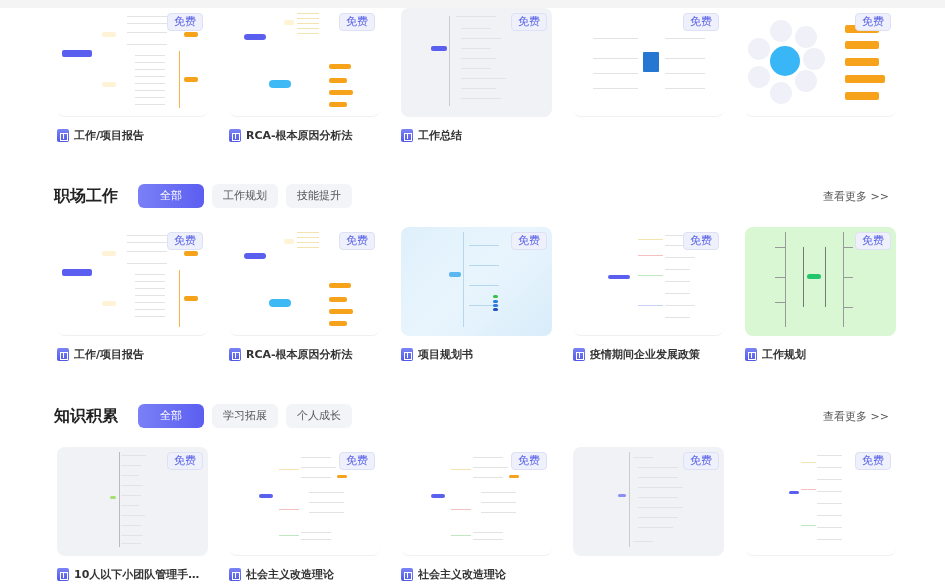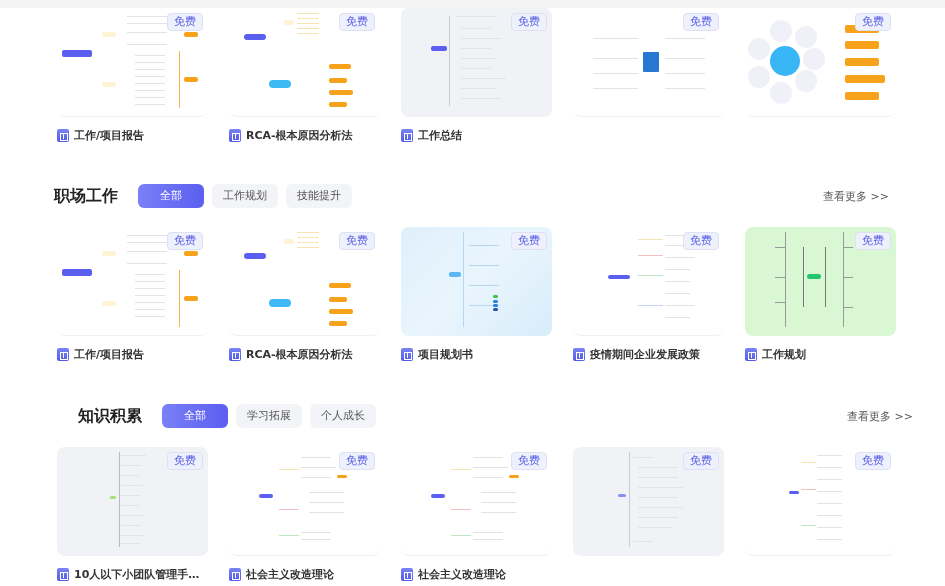--- a/index.html
+++ b/index.html
@@ -262,21 +262,21 @@
       <div class="line" style="left:98px;top:80px;width:10px;background:#999;"></div>
     </div>
     <div class="badge">免费</div>
     <div class="title">
       <i class="doc-icon"></i>
       <span>工作规划</span>
     </div>
   </div>
 </div>
 
-<div class="section-head" style="top:403px;margin-left:24px;">
+<div class="section-head" style="top:403px;">
   <div class="section-title">知识积累</div>
   <div class="tab active">全部</div>
   <div class="tab t2">学习拓展</div>
   <div class="tab t3">个人成长</div>
   <div class="more">查看更多 &gt;&gt;</div>
 </div>
 
 <div class="row" style="top:447px;">
   <div class="card">
     <div class="thumb grey">

